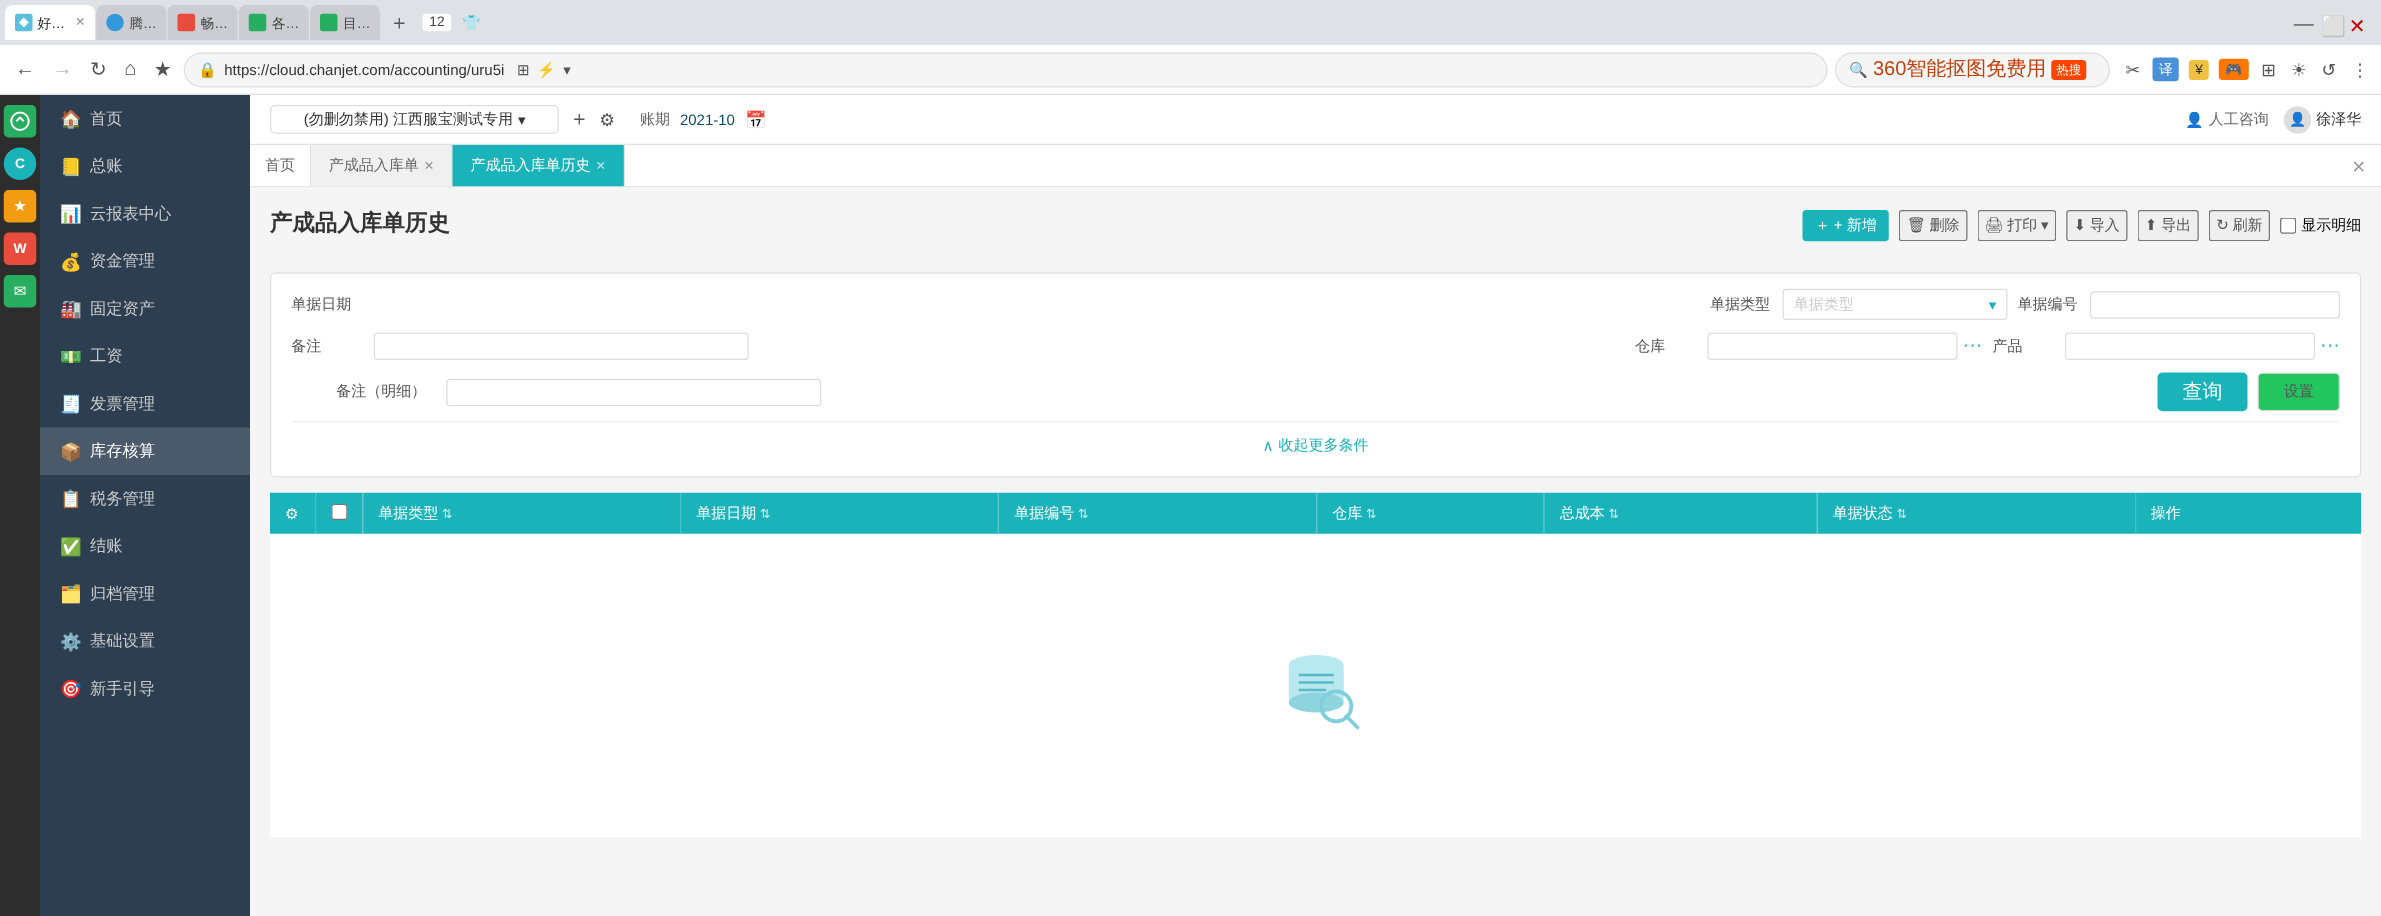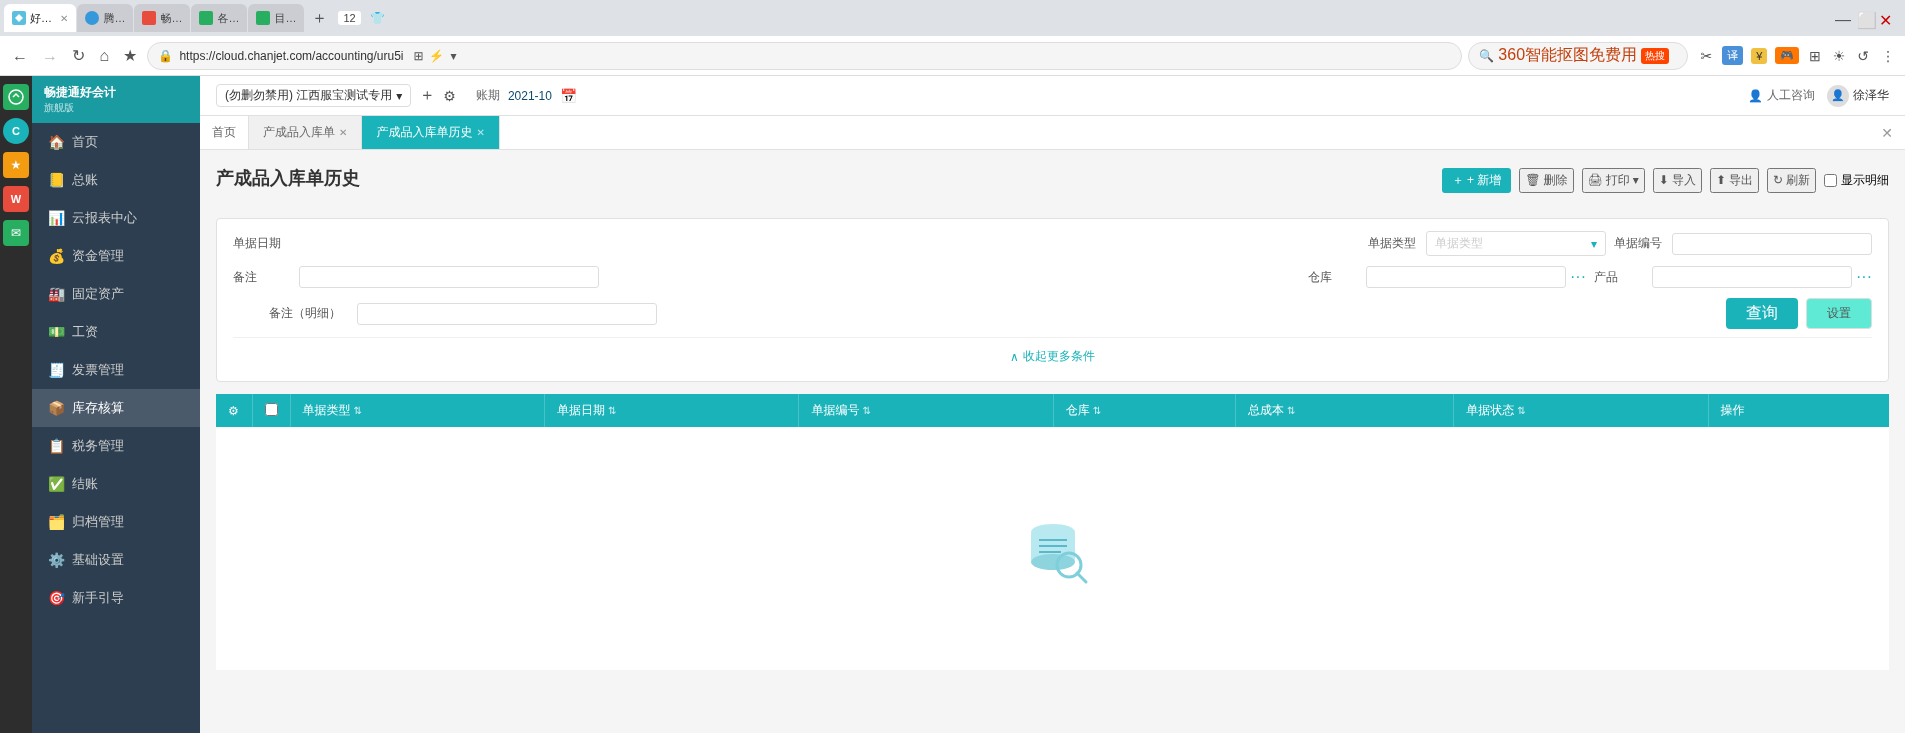--- a/index.html
+++ b/index.html
@@ -39,21 +39,21 @@
     .nav-sidebar-header { background: #1a9ba1; padding: 8px 12px; display: flex; align-items: center; gap: 8px; }
     .nav-item { display: flex; align-items: center; gap: 8px; padding: 10px 16px; color: #ccc; cursor: pointer; font-size: 13px; }
     .nav-item.active { background: rgba(255,255,255,0.15); color: #fff; }
     .nav-item-icon { font-size: 14px; width: 16px; text-align: center; }
 
     
     .content-area { flex: 1; display: flex; flex-direction: column; background: #f5f5f5; overflow: hidden; }
 
     
     .content-topbar { background: #fff; display: flex; align-items: center; padding: 0 16px; height: 40px; border-bottom: 1px solid #e0e0e0; gap: 8px; }
-    .company-selector { display: flex; align-items: center; gap: 4px; color: #333; font-size: 12px; border: 1px solid #ddd; border-radius: 4px; padding: 2px 8px; cursor: pointer; }
+    .company-selector { display: flex; align-items: center; gap: 4px; color: #333; font-size: 12px; border: 1px solid #ddd; border-radius: 4px; padding: 2px 26px; cursor: pointer; }
     .period-label { color: #666; font-size: 12px; margin-left: 12px; }
     .period-value { color: #0c4a6e; font-size: 12px; }
     .topbar-right { margin-left: auto; display: flex; align-items: center; gap: 12px; }
     .user-service { display: flex; align-items: center; gap: 4px; color: #666; font-size: 12px; cursor: pointer; }
     .user-info { display: flex; align-items: center; gap: 4px; color: #333; font-size: 12px; cursor: pointer; }
 
     
     .breadcrumb-bar { background: #fff; display: flex; align-items: center; border-bottom: 1px solid #e0e0e0; }
     .breadcrumb-home { padding: 8px 12px; font-size: 12px; color: #666; cursor: pointer; border-right: 1px solid #e0e0e0; }
     .page-tab { display: flex; align-items: center; gap: 4px; padding: 8px 14px; font-size: 12px; color: #666; cursor: pointer; border-right: 1px solid #e0e0e0; background: #f0f0f0; }
@@ -185,26 +185,20 @@
       </div>
       <div class="icon-sidebar-item" style="background:#e74c3c;">
         <span style="color:#fff; font-size:11px; font-weight:bold;">W</span>
       </div>
       <div class="icon-sidebar-item" style="background:#27ae60;">
         <span style="color:#fff; font-size:12px;">✉</span>
       </div>
     </div>
 
     <div class="nav-sidebar">
-      <div class="nav-sidebar-header">
-        <div style="display:flex;flex-direction:column;">
-          <span style="color:#fff; font-size:12px; font-weight:bold;">畅捷通好会计</span>
-          <span style="color:rgba(255,255,255,0.7); font-size:10px;">旗舰版</span>
-        </div>
-      </div>
 
       <div class="nav-item">
         <span class="nav-item-icon">🏠</span>
         <span>首页</span>
       </div>
       <div class="nav-item">
         <span class="nav-item-icon">📒</span>
         <span>总账</span>
       </div>
       <div class="nav-item">
@@ -358,21 +352,21 @@
                 <span class="filter-dots">···</span>
               </div>
             </div>
           </div>
 
           <div class="filter-row" style="margin-bottom:0;margin-left:36px;">
             <span class="filter-label">备注（明细）</span>
             <input class="filter-input" type="text" style="width: 300px;">
             <div style="margin-left:auto; display:flex; gap:8px;">
               <button style="background:#1ab3ba;color:#fff;border:none;border-radius:4px;padding:5px 20px;font-size:16px;cursor:pointer;">查询</button>
-              <button style="background:#5eead4;color:#555;border:1px solid #ddd;border-radius:4px;padding:5px 20px;font-size:12px;cursor:pointer;">设置</button>
+              <button style="background:#22c55e;color:#555;border:1px solid #ddd;border-radius:4px;padding:5px 20px;font-size:12px;cursor:pointer;">设置</button>
             </div>
           </div>
 
           <div style="text-align:center; margin-top:8px; padding-top:6px; border-top:1px solid #f0f0f0;">
             <div class="collapse-btn">
               <span>∧</span>
               <span>收起更多条件</span>
             </div>
           </div>
         </div>

